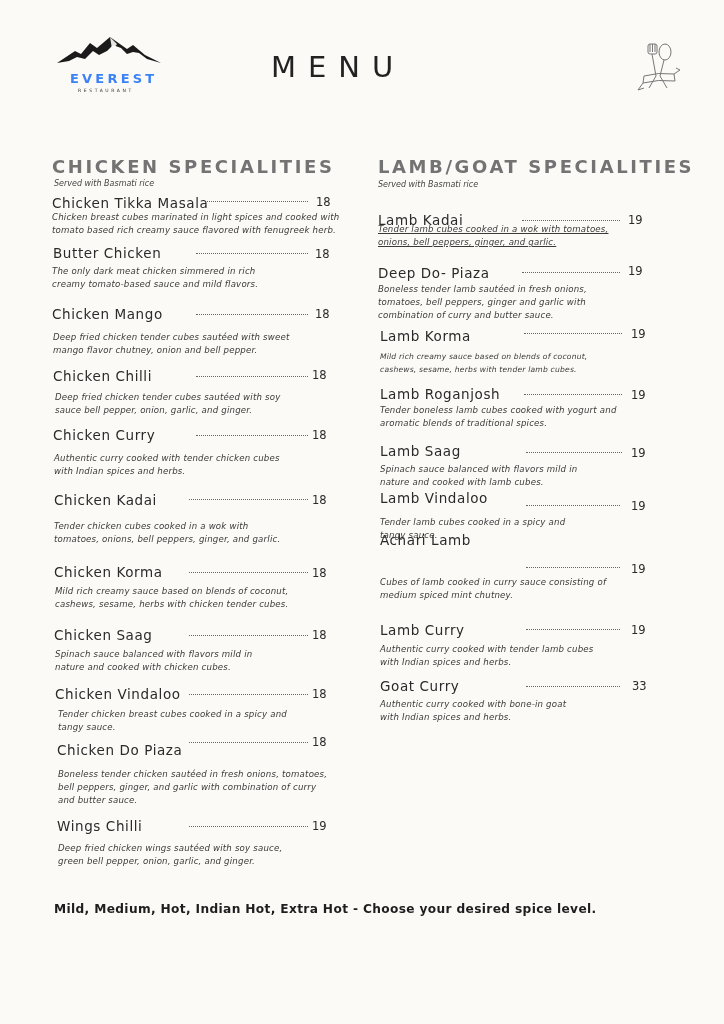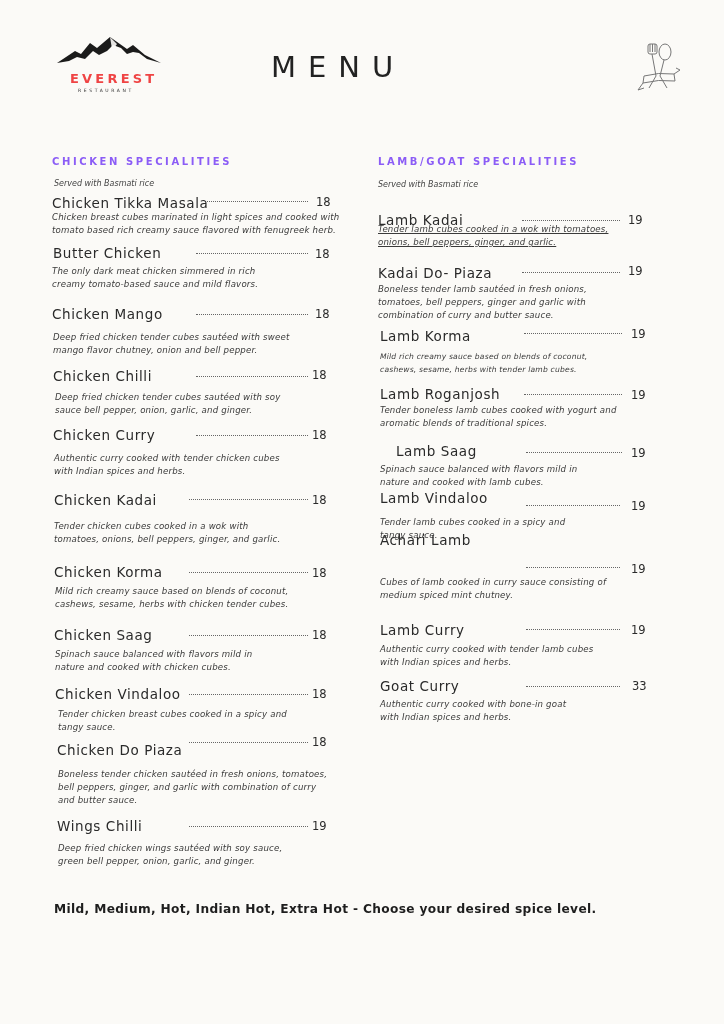--- a/index.html
+++ b/index.html
@@ -5,33 +5,33 @@
   html, body { margin:0; padding:0; }
   body {
     width:724px; height:1024px; position:relative; overflow:hidden;
     background:#fbfaf7; color:#2b2b2b;
     font-family:"DejaVu Sans", sans-serif;
   }
   .abs { position:absolute; }
   .logo-block { left:55px; top:35px; width:110px; height:62px; }
   .logo-name {
     position:absolute; left:15px; top:36px; font-size:13px; font-weight:bold;
-    letter-spacing:3.2px; color:#ef4444; font-family:"DejaVu Sans", sans-serif;
+    letter-spacing:3.2px; color:#3b82f6; font-family:"DejaVu Sans", sans-serif;
   }
   .logo-sub {
     position:absolute; left:23px; top:53px; font-size:4.5px; letter-spacing:2.6px; color:#333;
   }
   .menu-title {
     left:271px; top:50px; font-size:29px; letter-spacing:12px; color:#222;
     font-family:"DejaVu Sans", sans-serif; font-weight:normal;
   }
   .utensils { left:636px; top:40px; width:40px; height:52px; }
 
   .section-title {
-    font-size:10px; font-weight:bold; letter-spacing:2.6px; color:#8b5cf6;
+    font-size:18px; font-weight:bold; letter-spacing:2.6px; color:#737373;
     white-space:nowrap;
   }
   .section-sub {
     font-size:8px; font-style:italic; color:#444; white-space:nowrap;
   }
   .item-name {
     font-size:13.5px; color:#2a2a2a; letter-spacing:0.6px; white-space:nowrap;
     font-family:"DejaVu Sans", sans-serif;
   }
   .leader {
@@ -151,40 +151,40 @@
 
 <div class="abs section-title" style="left:378px;top:156px;">LAMB/GOAT SPECIALITIES</div>
 <div class="abs section-sub" style="left:378px;top:180px;">Served with Basmati rice</div>
 
 <div class="abs item-name" style="left:378px;top:212px;">Lamb Kadai</div>
 <div class="abs leader" style="left:522px;top:220px;width:98px;"></div>
 <div class="abs price" style="left:628px;top:213px;">19</div>
 <div class="abs desc" style="left:378px;top:223px;text-decoration:underline;">Tender lamb cubes cooked in a wok with tomatoes,
 onions, bell peppers, ginger, and garlic.</div>
 
-<div class="abs item-name" style="left:378px;top:265px;">Kadai Do- Piaza</div>
+<div class="abs item-name" style="left:378px;top:265px;">Deep Do- Piaza</div>
 <div class="abs leader" style="left:522px;top:272px;width:98px;"></div>
 <div class="abs price" style="left:628px;top:264px;">19</div>
 <div class="abs desc" style="left:378px;top:283px;">Boneless tender lamb sautéed in fresh onions,
 tomatoes, bell peppers, ginger and garlic with
 combination of curry and butter sauce.</div>
 
 <div class="abs item-name" style="left:380px;top:328px;">Lamb Korma</div>
 <div class="abs leader" style="left:524px;top:333px;width:98px;"></div>
 <div class="abs price" style="left:631px;top:327px;">19</div>
 <div class="abs desc small" style="left:380px;top:351px;">Mild rich creamy sauce based on blends of coconut,
 cashews, sesame, herbs with tender lamb cubes.</div>
 
 <div class="abs item-name" style="left:380px;top:386px;">Lamb Roganjosh</div>
 <div class="abs leader" style="left:524px;top:394px;width:98px;"></div>
 <div class="abs price" style="left:631px;top:388px;">19</div>
 <div class="abs desc" style="left:380px;top:404px;">Tender boneless lamb cubes cooked with yogurt and
 aromatic blends of traditional spices.</div>
 
-<div class="abs item-name" style="left:380px;top:443px;margin-left:16px;">Lamb Saag</div>
+<div class="abs item-name" style="left:380px;top:443px;">Lamb Saag</div>
 <div class="abs leader" style="left:526px;top:452px;width:96px;"></div>
 <div class="abs price" style="left:631px;top:446px;">19</div>
 <div class="abs desc" style="left:380px;top:463px;">Spinach sauce balanced with flavors mild in
 nature and cooked with lamb cubes.</div>
 
 <div class="abs item-name" style="left:380px;top:490px;">Lamb Vindaloo</div>
 <div class="abs leader" style="left:526px;top:505px;width:94px;"></div>
 <div class="abs price" style="left:631px;top:499px;">19</div>
 <div class="abs desc" style="left:380px;top:516px;">Tender lamb cubes cooked in a spicy and
 tangy sauce.</div>

